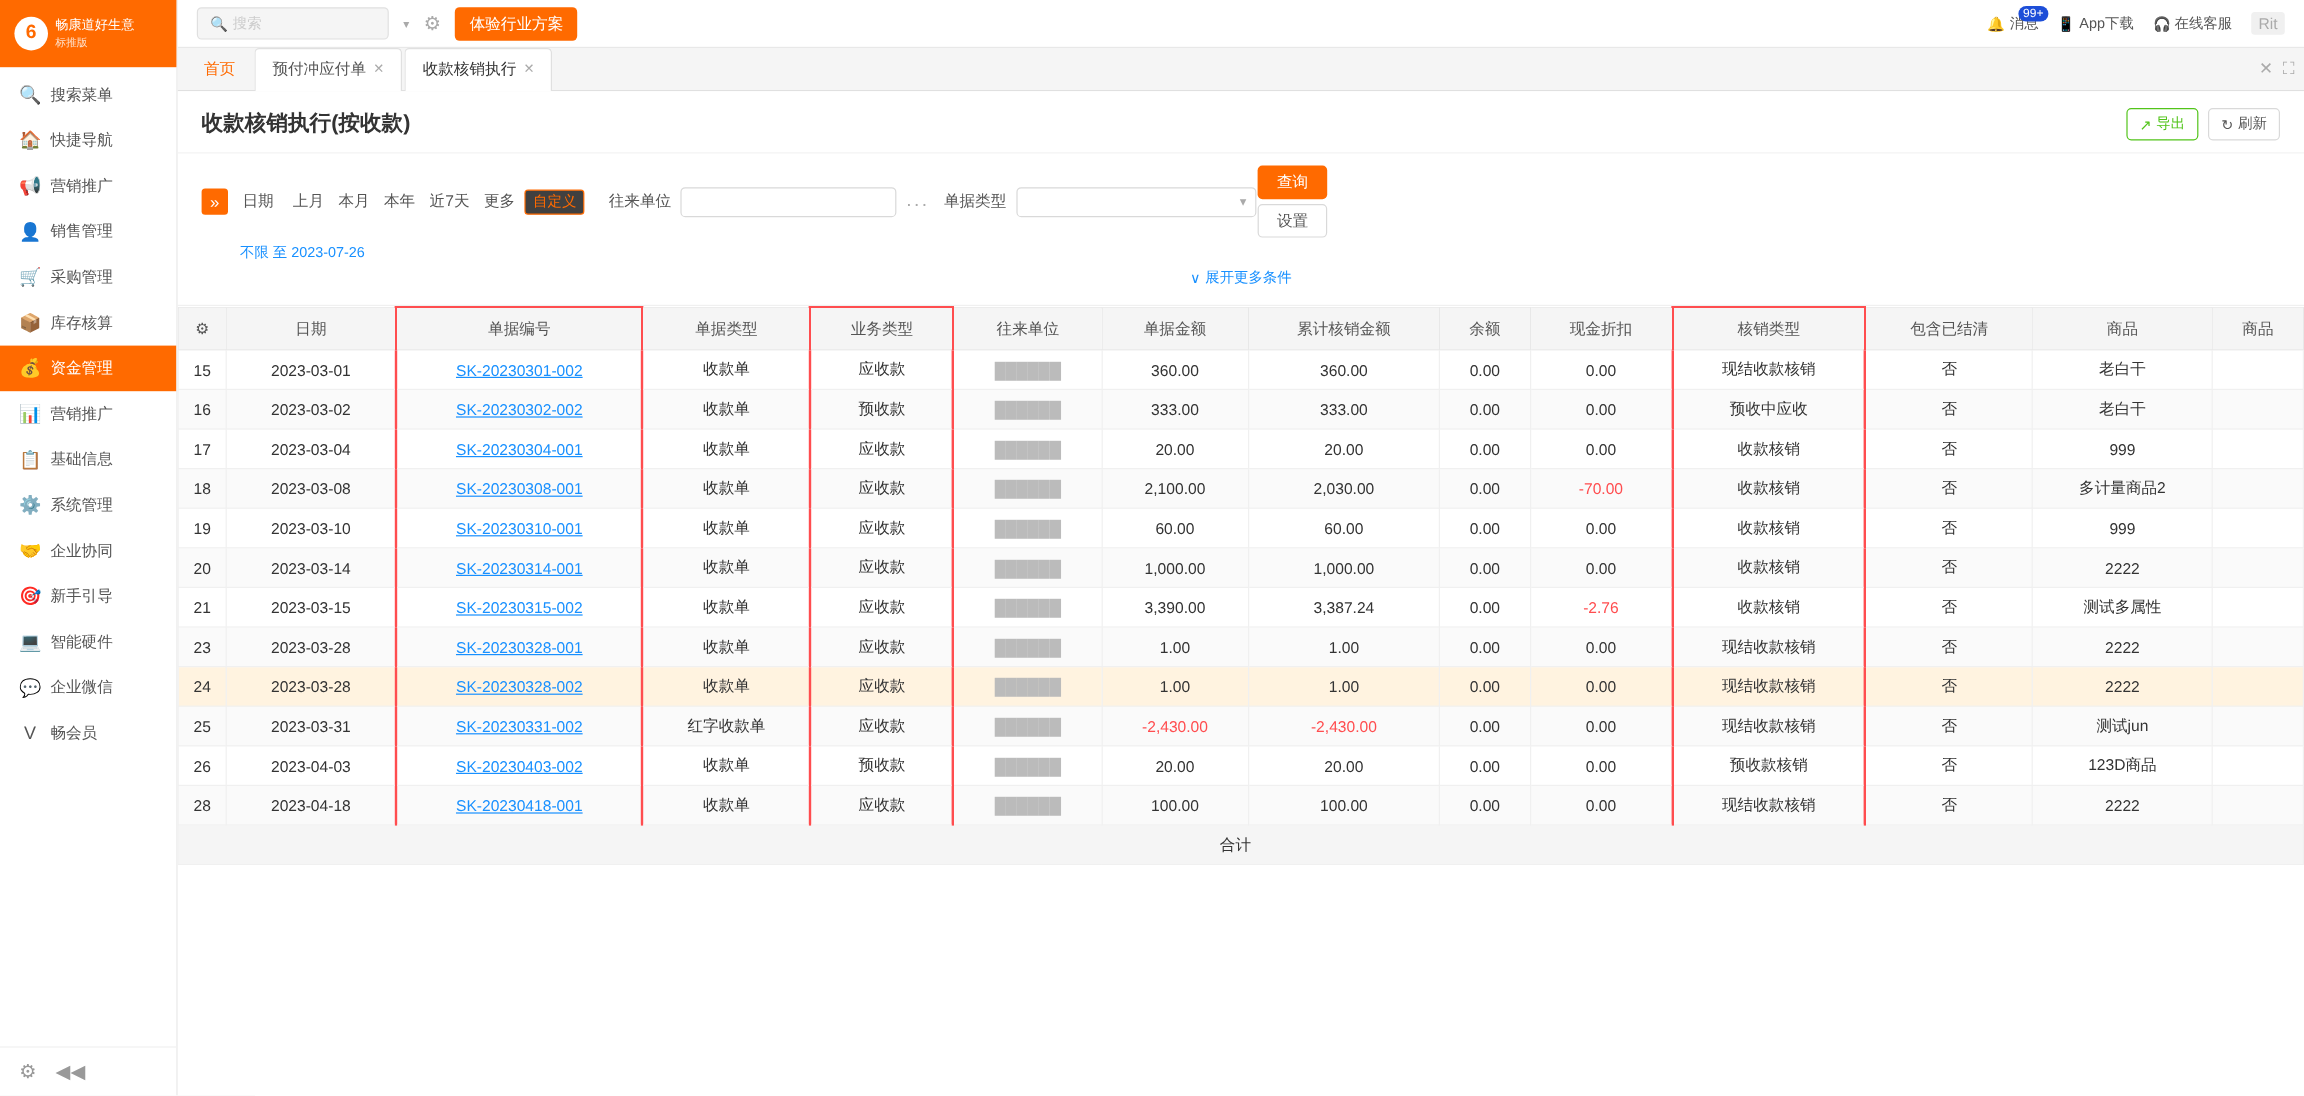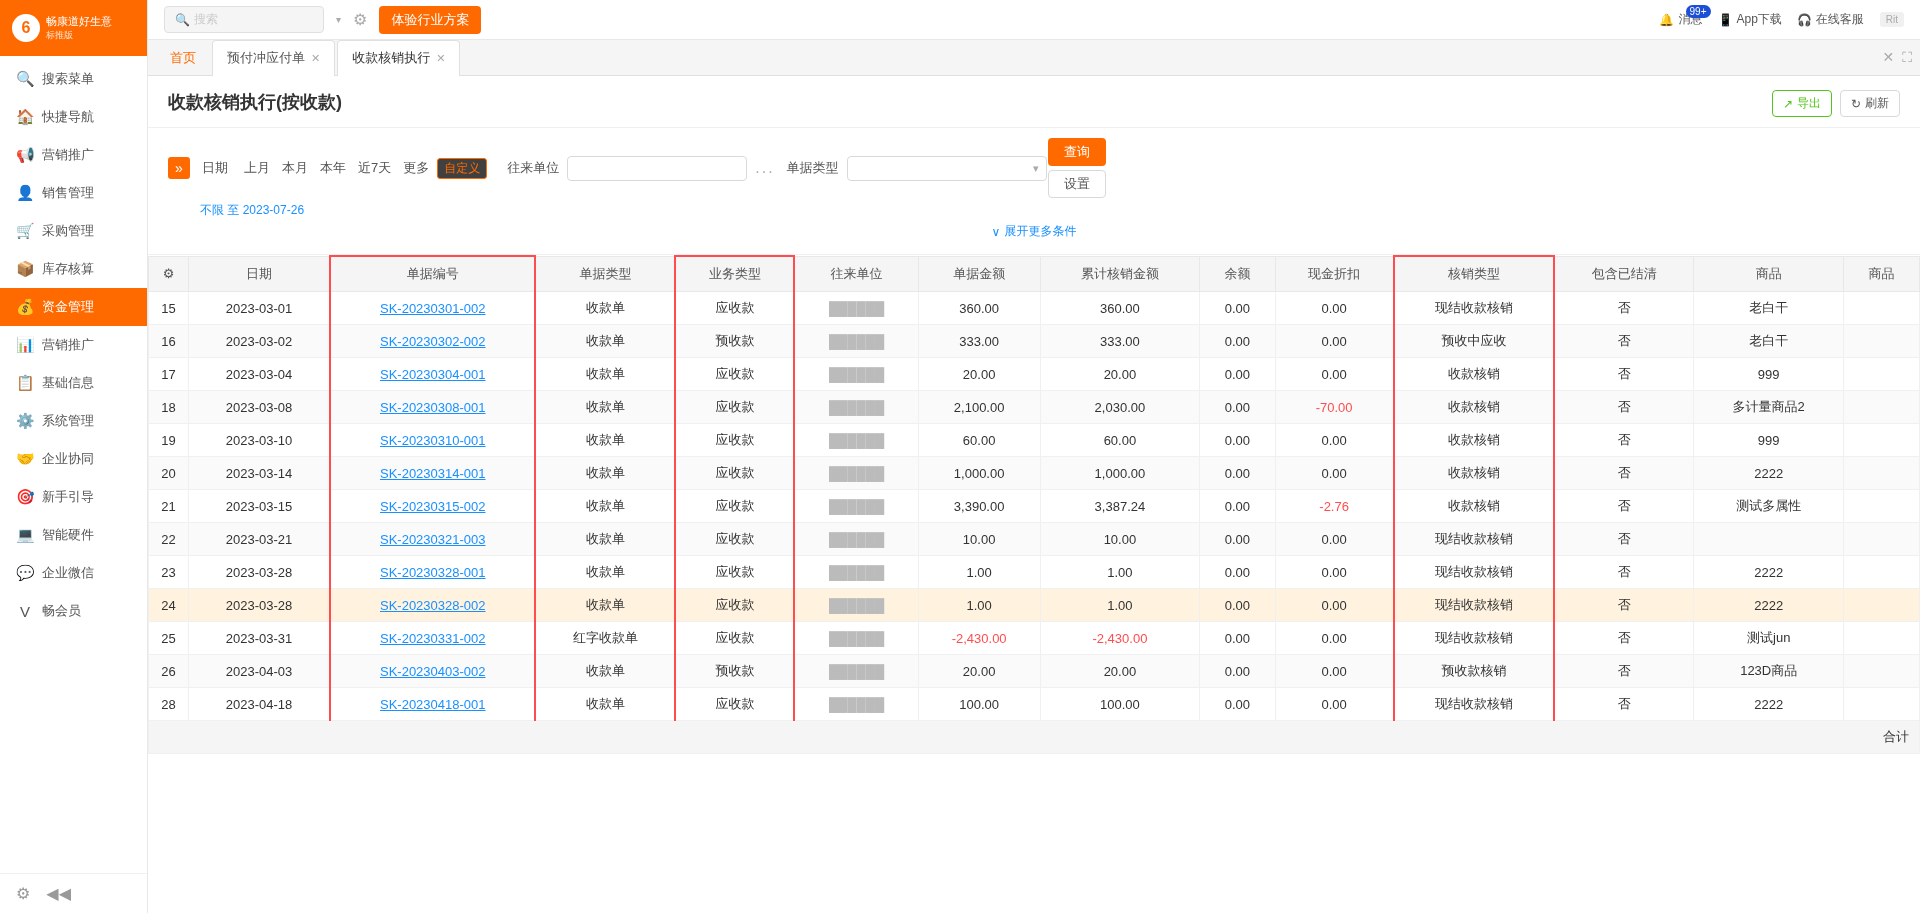--- a/index.html
+++ b/index.html
@@ -25,21 +25,21 @@
     .topbar { background: #fff; border-bottom: 1px solid #e8e8e8; padding: 0 16px; height: 40px; display: flex; align-items: center; gap: 12px; flex-shrink: 0; }
     .topbar-search { background: #f5f5f5; border: 1px solid #e0e0e0; border-radius: 4px; padding: 4px 10px; width: 160px; color: #aaa; font-size: 12px; display: flex; align-items: center; gap: 4px; }
     .topbar-dropdown-arrow { color: #aaa; font-size: 10px; }
     .topbar-gear { color: #aaa; font-size: 16px; cursor: pointer; }
     .topbar-btn-industry { background: #ff6a00; color: #fff; border: none; border-radius: 4px; padding: 5px 12px; font-size: 13px; cursor: pointer; }
     .topbar-spacer { flex: 1; }
     .topbar-right { display: flex; align-items: center; gap: 16px; }
     .topbar-msg { display: flex; align-items: center; gap: 4px; color: #555; font-size: 12px; cursor: pointer; position: relative; }
     .topbar-msg-badge { background: #1d4ed8; color: #fff; font-size: 10px; border-radius: 8px; padding: 1px 4px; position: absolute; top: -6px; right: -8px; }
     .topbar-link { color: #555; font-size: 12px; cursor: pointer; display: flex; align-items: center; gap: 3px; }
-    .topbar-user-name { background: #f0f0f0; border-radius: 3px; padding: 2px 6px; font-size: 10px; color: #aaa; }
+    .topbar-user-name { background: #f0f0f0; border-radius: 3px; padding: 2px 6px; font-size: 13px; color: #aaa; }
 
     
     .tabbar { background: #f5f5f5; border-bottom: 1px solid #e0e0e0; display: flex; align-items: center; height: 36px; flex-shrink: 0; padding: 0 8px; gap: 2px; }
     .tab { display: flex; align-items: center; gap: 6px; padding: 0 14px; height: 36px; font-size: 13px; cursor: pointer; border-radius: 4px 4px 0 0; background: #fff; border: 1px solid #e0e0e0; border-bottom: none; color: #555; }
     .tab.home { background: transparent; border: none; color: #ff6a00; font-weight: 500; }
     .tab.active { background: #fff; color: #333; font-weight: 500; text-align: center; }
     .tab-close { color: #aaa; font-size: 11px; line-height: 1; }
     .tabbar-spacer { flex: 1; }
     .tabbar-actions { display: flex; gap: 8px; }
     .tabbar-action-icon { color: #aaa; font-size: 14px; cursor: pointer; }
@@ -408,36 +408,20 @@
     <td class="">3,390.00</td>
     <td class="">3,387.24</td>
     <td>0.00</td>
     <td class="negative">-2.76</td>
     <td class="td-red-l td-red-r">收款核销</td>
     <td>否</td>
     <td>测试多属性</td>
     <td></td>
   </tr>
             <tr>
-    <td>22</td>
-    <td>2023-03-21</td>
-    <td class="td-red-l td-red-r"><span class="link-cell">SK-20230321-003</span></td>
-    <td>收款单</td>
-    <td class="td-red-l td-red-r">应收款</td>
-    <td style="color:#bbb;">██████</td>
-    <td class="">10.00</td>
-    <td class="">10.00</td>
-    <td>0.00</td>
-    <td class="">0.00</td>
-    <td class="td-red-l td-red-r">现结收款核销</td>
-    <td>否</td>
-    <td></td>
-    <td></td>
-  </tr>
-            <tr>
     <td>23</td>
     <td>2023-03-28</td>
     <td class="td-red-l td-red-r"><span class="link-cell">SK-20230328-001</span></td>
     <td>收款单</td>
     <td class="td-red-l td-red-r">应收款</td>
     <td style="color:#bbb;">██████</td>
     <td class="">1.00</td>
     <td class="">1.00</td>
     <td>0.00</td>
     <td class="">0.00</td>
@@ -504,20 +488,20 @@
     <td class="">100.00</td>
     <td class="">100.00</td>
     <td>0.00</td>
     <td class="">0.00</td>
     <td class="td-red-l td-red-r">现结收款核销</td>
     <td>否</td>
     <td>2222</td>
     <td></td>
   </tr>
             <tr class="footer-row">
-              <td colspan="14" style="text-align:right;padding-left:1px;">合计</td>
+              <td colspan="14" style="text-align:center;padding-left:1px;">合计</td>
             </tr>
           </tbody>
       </table>
     </div>
 
   </div>
 </div>
 
 </body></html>

